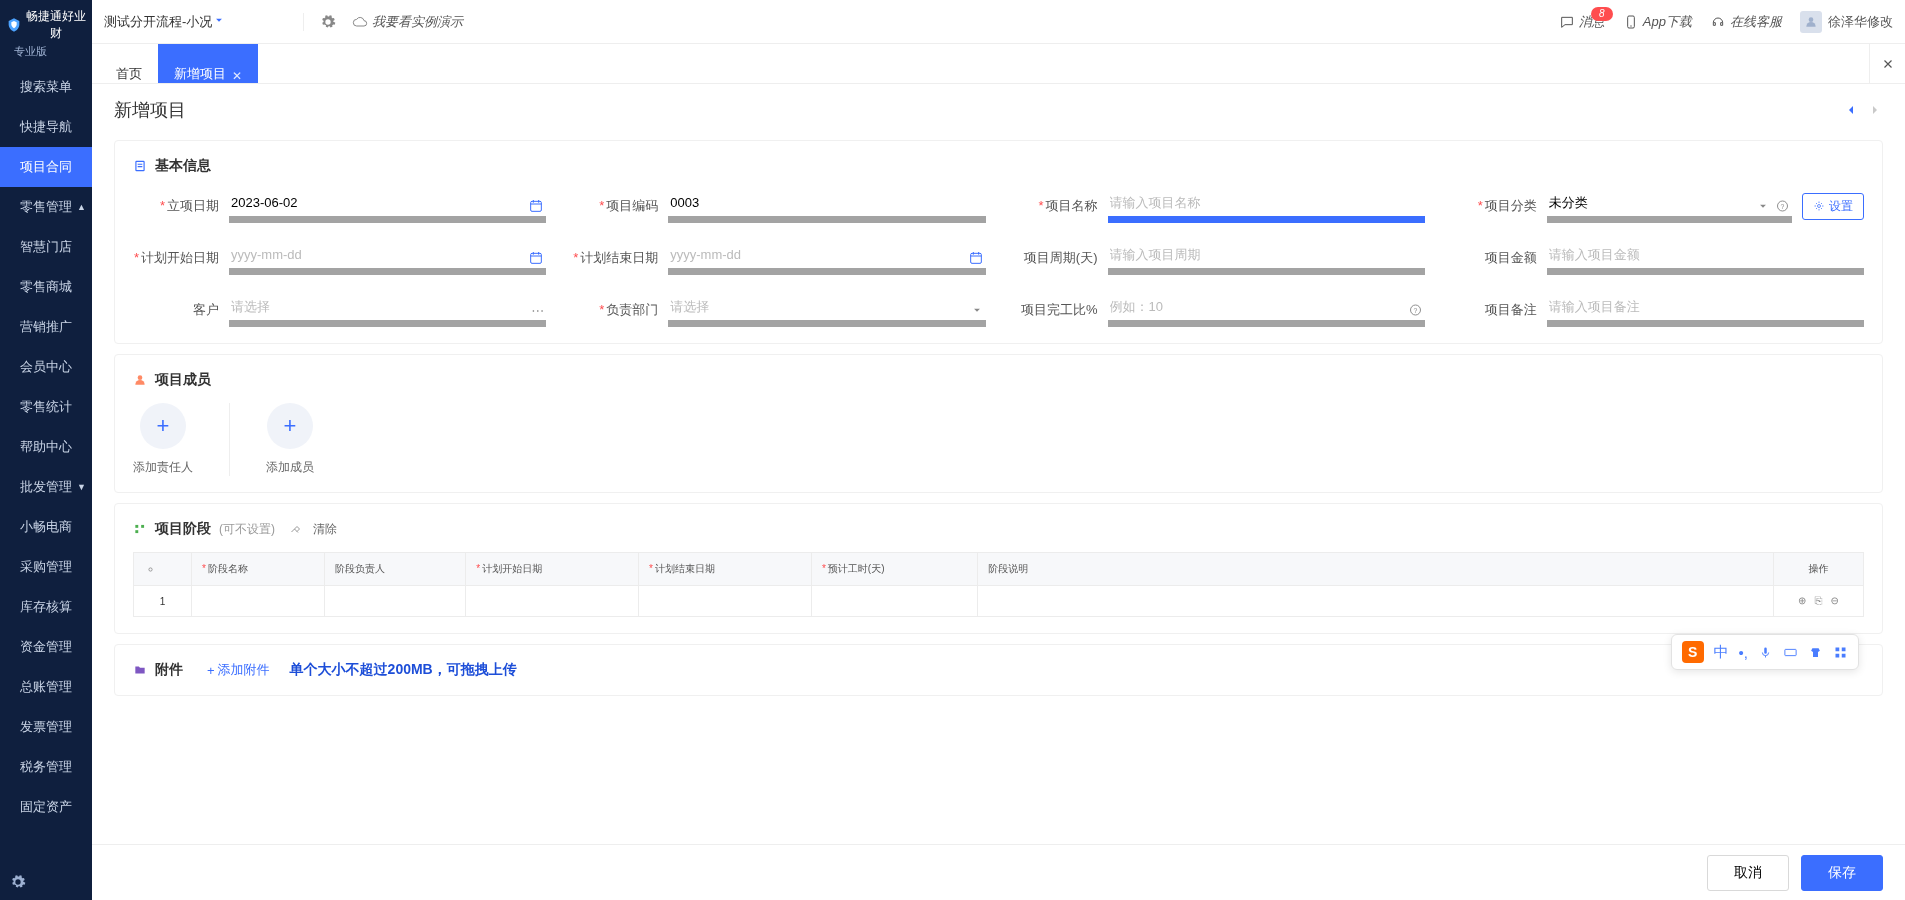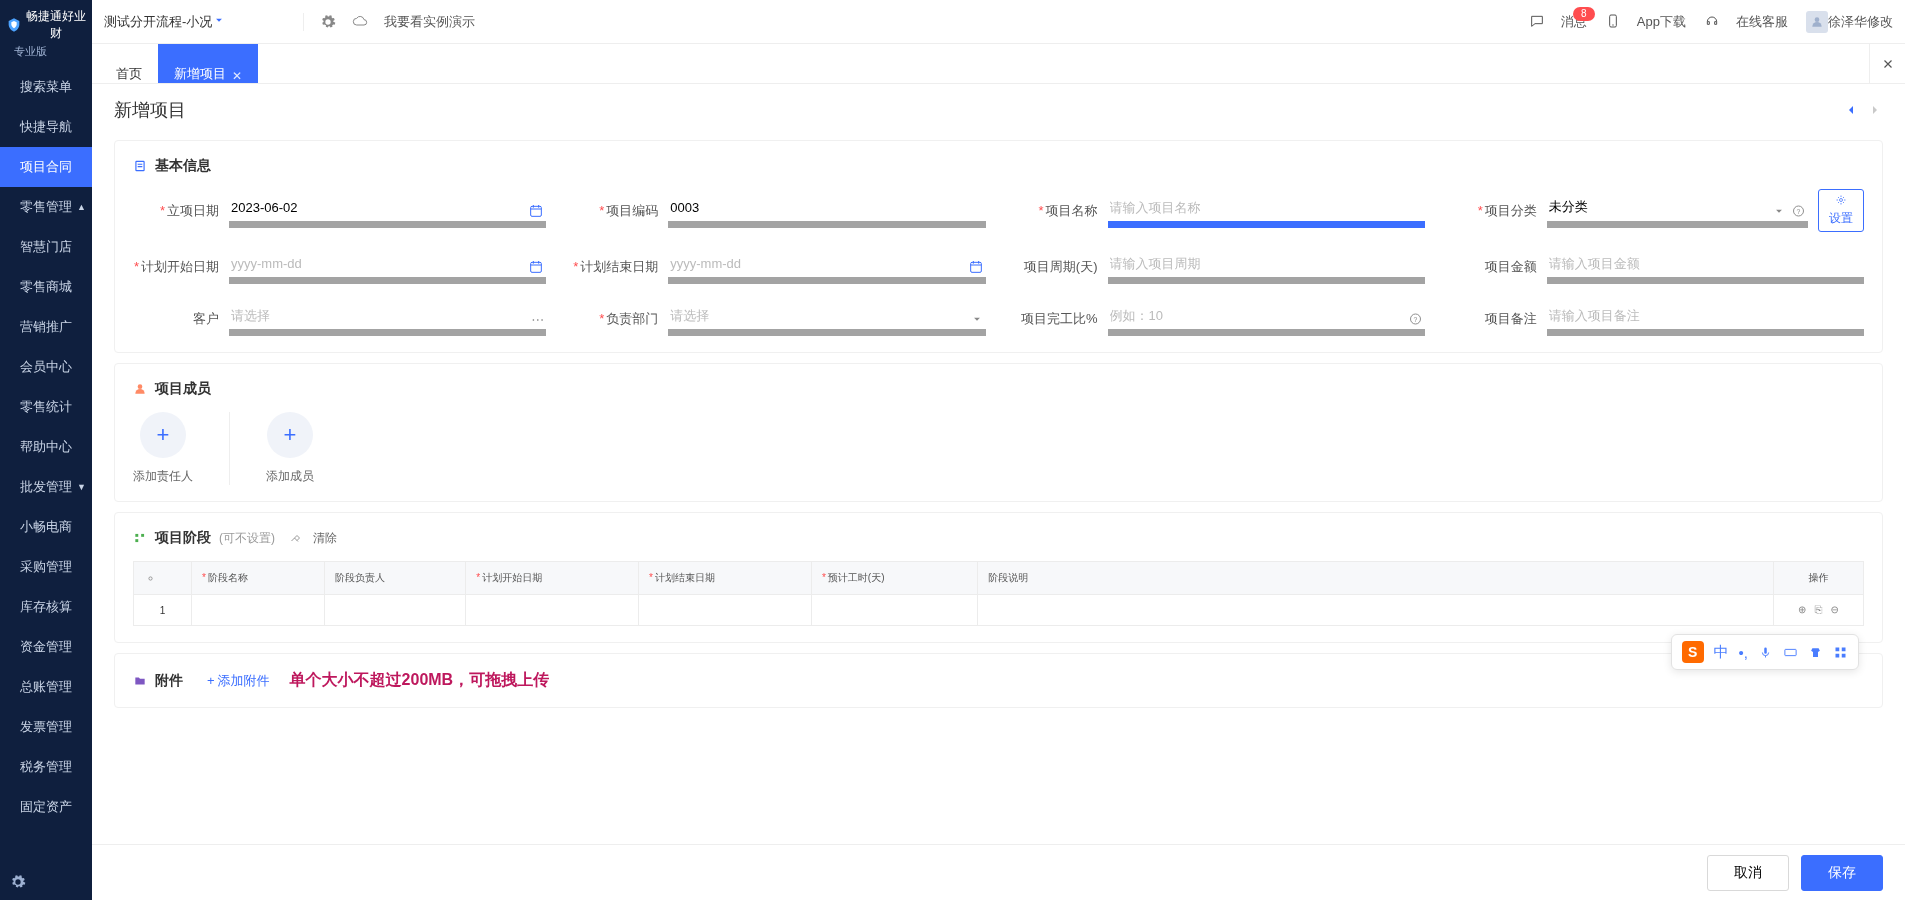--- a/index.html
+++ b/index.html
@@ -16,25 +16,25 @@
 .side-item { padding: 11px 6px; text-align: center; font-size: 13px; cursor: pointer; position: relative; white-space: nowrap; }
 .side-item.active { background: #3b6eff; color: #fff; }
 .side-item .caret { position: absolute; right: 6px; top: 50%; transform: translateY(-50%); font-size: 9px; }
 .side-footer { margin-top: auto; padding: 10px; text-align: center; }
 
 
 .main { flex: 1; display: flex; flex-direction: column; min-width: 0; }
 .topbar { height: 44px; display: flex; align-items: center; padding: 0 12px; border-bottom: 1px solid #eee; gap: 16px; }
 .account-sel { display: flex; align-items: flex-start; gap: 0; min-width: 200px; border-right: 1px solid #eee; padding-right: 10px; }
 .account-sel .name { color: #333; font-size: 13px; }
-.topbar-link { display: flex; gap: 16px; color: #555; cursor: pointer; font-size: 13px; }
+.topbar-link { display: flex; align-items: center; gap: 4px; color: #555; cursor: pointer; font-size: 13px; font-style: italic; }
 .topbar-right { margin-left: auto; display: flex; align-items: center; gap: 18px; }
 .badge { position: relative; }
 .badge::after { content: attr(data-badge); position: absolute; top: -6px; right: -8px; background: #ff4d4f; color: #fff; border-radius: 8px; font-size: 10px; padding: 0 4px; min-width: 14px; text-align: center; line-height: 14px; }
-.user { display: flex; align-items: center; color: #555; }
+.user { display: flex; align-items: center; gap: 6px; color: #555; }
 .avatar { width: 22px; height: 22px; background: #d9e0ec; border-radius: 3px; display: flex; align-items: center; justify-content: center; }
 
 
 .tabs-row { height: 40px; display: flex; align-items: stretch; padding-left: 8px; border-bottom: 1px solid #eee; position: relative; }
 .tab { display: flex; align-items: flex-end; padding: 0 16px; font-size: 13px; cursor: pointer; gap: 6px; }
 .tab.active { background: #3b6eff; color: #fff; }
 .tab .tab-x { font-size: 12px; opacity: .85; }
 .tabs-close-all { margin-left: auto; width: 36px; display: flex; align-items: center; justify-content: center; border-left: 1px solid #eee; cursor: pointer; }
 
 
@@ -59,41 +59,41 @@
 .field-label { width: 86px; text-align: right; font-size: 13px; color: #555; white-space: nowrap; flex-shrink: 0; }
 .req { color: #ff4d4f; margin-right: 2px; }
 .field-control { flex: 1; position: relative; }
 .inp { width: 100%; border: none; border-bottom: 7px solid #a3a3a3; padding: 6px 24px 6px 2px; font-size: 13px; outline: none; background: transparent; }
 .inp.highlight { border-bottom-color: #3b6eff; }
 .inp::placeholder { color: #bbb; }
 .suffix-ico { position: absolute; right: 2px; top: 50%; transform: translateY(-50%); color: #3b6eff; cursor: pointer; }
 .suffix-ico.grey { color: #888; }
 .help-ico { position: absolute; right: 2px; top: 50%; transform: translateY(-50%); color: #888; cursor: help; }
 .category-row { display: flex; align-items: center; gap: 10px; }
-.btn-outline { border: 1px solid #3b6eff; color: #3b6eff; background: #fff; border-radius: 3px; padding: 4px 10px; font-size: 12px; cursor: pointer; display: flex; align-items: center; gap: 4px; flex-direction: column; }
+.btn-outline { border: 1px solid #3b6eff; color: #3b6eff; background: #fff; border-radius: 3px; padding: 4px 10px; font-size: 12px; cursor: pointer; display: flex; align-items: center; gap: 4px; }
 
 
 .members { display: flex; gap: 36px; }
 .member-col { display: flex; flex-direction: column; align-items: center; gap: 10px; position: relative; }
 .member-col.sep { border-right: 1px solid #eee; padding-right: 36px; }
 .add-circle { width: 46px; height: 46px; border-radius: 50%; background: #f0f3f9; display: flex; align-items: center; justify-content: center; color: #3b6eff; font-size: 22px; cursor: pointer; }
 .member-label { font-size: 12px; color: #666; }
 
 
 .stage-table { width: 100%; border-collapse: collapse; font-size: 10px; }
 .stage-table th, .stage-table td { border: 1px solid #ececec; padding: 9px 10px; text-align: left; background: #fff; }
 .stage-table thead th { background: #f7f8fa; color: #555; font-weight: 500; }
 .stage-table .idx-col { width: 58px; text-align: center; }
 .stage-table .op-col { width: 90px; text-align: center; }
 .row-ops { display: flex; gap: 8px; justify-content: center; color: #888; }
 .row-ops span { cursor: pointer; }
 
 
 .attach-link { color: #3b6eff; cursor: pointer; font-size: 13px; display: inline-flex; align-items: center; gap: 3px; }
-.attach-hint { color: #be185d; font-size: 16px; margin-left: 12px; }
+.attach-hint { color: #1d4ed8; font-size: 14px; margin-left: 12px; }
 .sec-title-row.attach-compact { margin-bottom: 0; }
 
 
 .footer { position: fixed; bottom: 0; left: 92px; right: 0; height: 56px; background: #fff; border-top: 1px solid #eee; display: flex; align-items: center; justify-content: flex-end; padding: 0 22px; gap: 12px; }
 .btn { padding: 8px 26px; border-radius: 3px; font-size: 14px; cursor: pointer; border: 1px solid #d9d9d9; background: #fff; }
 .btn.primary { background: #3b6eff; color: #fff; border-color: #3b6eff; }
 
 
 .ime { position: fixed; right: 46px; bottom: 230px; background: #fff; border: 1px solid #e2e2e2; border-radius: 6px; padding: 6px 10px; display: flex; align-items: center; gap: 10px; box-shadow: 0 2px 8px rgba(0,0,0,.1); }
 .ime-logo { width: 22px; height: 22px; background: #ff6a00; border-radius: 4px; color: #fff; display: flex; align-items: center; justify-content: center; font-weight: bold; font-size: 14px; }

